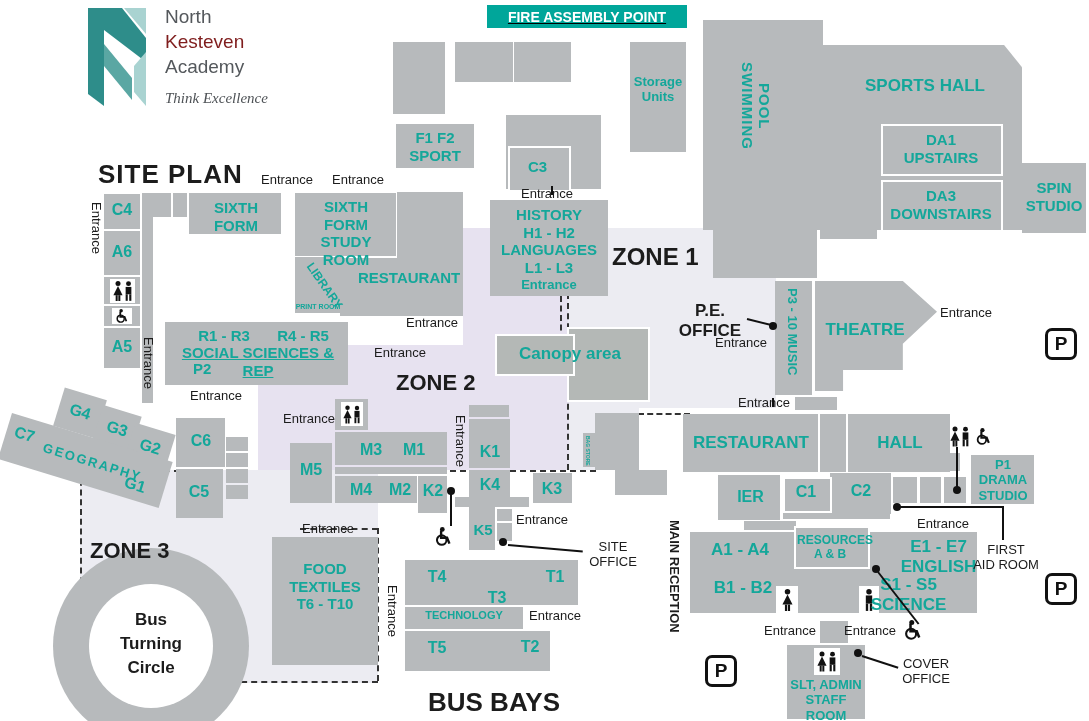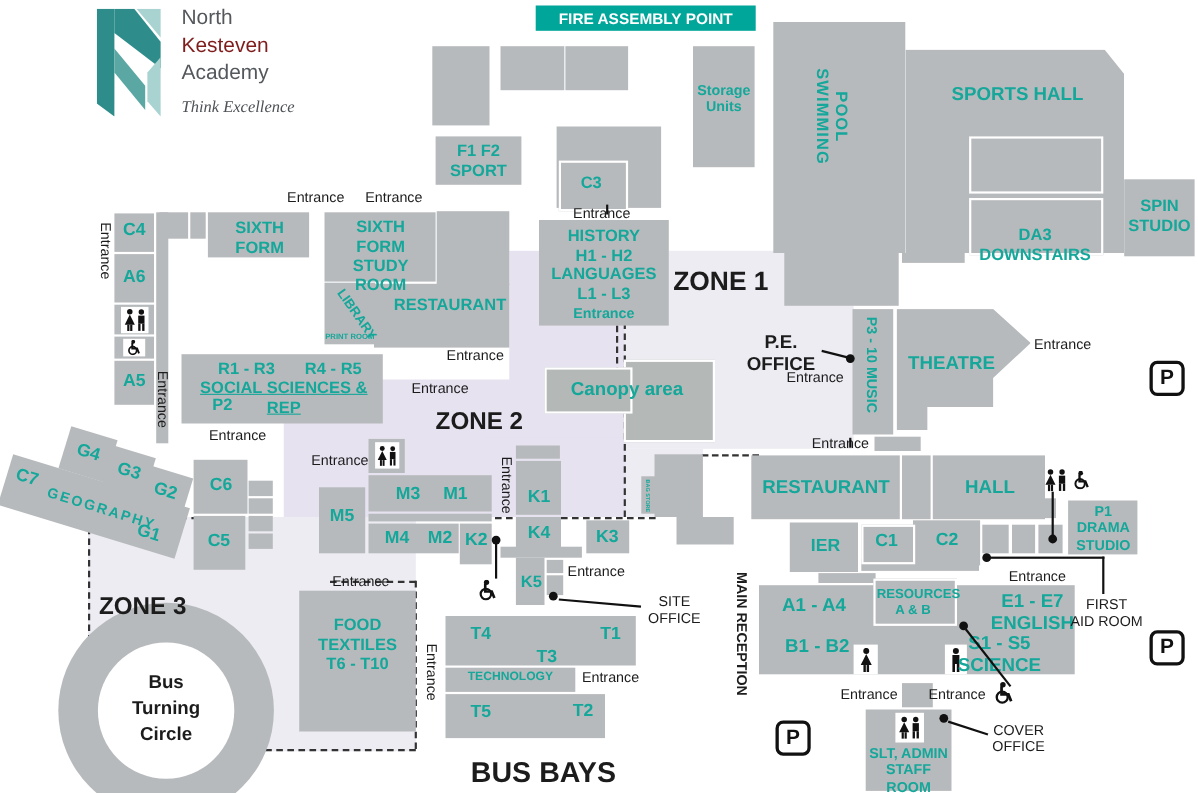--- a/index.html
+++ b/index.html
@@ -1,17 +1,17 @@
 <!DOCTYPE html>
 <html><head>
 <meta charset="utf-8">
 <style>
   html,body{margin:0;padding:0;background:#fff;font-family:"Liberation Sans",sans-serif;}
   #map{position:relative;width:1089px;height:721px;background:#fff;overflow:hidden;}
-  .abs{position:absolute;}
+  .abs{position:absolute;text-decoration:underline;}
   .zone{position:absolute;z-index:1;}
   .bldg{position:absolute;background:#b7babc;z-index:3;}
   .wb{border:2px solid #fff;}
   .lbl{position:absolute;color:#14a79a;font-weight:bold;text-align:center;white-space:pre-line;line-height:1.18;z-index:6;}
   .blk{position:absolute;color:#1c1c1c;white-space:pre-line;z-index:6;line-height:1.15;}
   .bold{font-weight:bold;}
   .ent{font-size:13px;color:#1c1c1c;}
   .v{writing-mode:vertical-rl;}
   .vlr{writing-mode:vertical-lr;}
   .dot{position:absolute;width:8px;height:8px;border-radius:50%;background:#111;z-index:7;}
@@ -56,37 +56,40 @@
   </div>
   <div class="blk" style="left:165px;top:6px;font-size:19px;color:#54585c;">North</div>
   <div class="blk" style="left:165px;top:31px;font-size:19px;color:#7f1d1d;">Kesteven</div>
   <div class="blk" style="left:165px;top:56px;font-size:19px;color:#54585c;">Academy</div>
   <div class="blk" style="left:165px;top:90px;font-size:15px;font-family:'Liberation Serif',serif;font-style:italic;color:#4e5256;">Think Excellence</div>
 
   <div class="abs" style="left:487px;top:5px;width:200px;height:23px;background:#00a69a;z-index:6;display:flex;align-items:center;justify-content:center;">
     <span style="color:#fff;font-weight:bold;font-size:14px;">FIRE ASSEMBLY POINT</span>
   </div>
 
+  <div class="blk bold" style="left:98px;top:160px;font-size:26px;letter-spacing:1px;">SITE PLAN</div>
 
   <div class="bldg" style="left:393px;top:42px;width:52px;height:72px;"></div>
   <div class="bldg" style="left:455px;top:42px;width:58px;height:40px;"></div>
   <div class="bldg" style="left:514px;top:42px;width:57px;height:40px;"></div>
   <div class="bldg" style="left:630px;top:42px;width:56px;height:110px;"></div>
   <div class="lbl" style="left:630px;top:74px;width:56px;font-size:13px;">Storage
 Units</div>
 
   <div class="bldg" style="left:703px;top:20px;width:120px;height:210px;"></div>
   <div class="lbl vlr" style="left:738px;top:62px;font-size:15px;letter-spacing:1px;">SWIMMING
 POOL</div>
 
   <div class="bldg" style="left:823px;top:45px;width:199px;height:185px;clip-path:polygon(0 0,91% 0,100% 12%,100% 100%,0 100%);"></div>
   <div class="lbl" style="left:850px;top:76px;width:150px;font-size:17px;">SPORTS HALL</div>
   <div class="bldg wb" style="left:881px;top:124px;width:118px;height:48px;z-index:4;"></div>
+  <div class="lbl" style="left:884px;top:131px;width:114px;font-size:15px;">DA1
+UPSTAIRS</div>
   <div class="bldg wb" style="left:881px;top:180px;width:118px;height:48px;z-index:4;"></div>
-  <div class="lbl" style="left:884px;top:205px;width:114px;font-size:15px;">DA3
+  <div class="lbl" style="left:884px;top:187px;width:114px;font-size:15px;">DA3
 DOWNSTAIRS</div>
   <div class="bldg" style="left:1022px;top:163px;width:64px;height:70px;"></div>
   <div class="lbl" style="left:1024px;top:179px;width:60px;font-size:15px;">SPIN
 STUDIO</div>
 
   <div class="bldg" style="left:396px;top:124px;width:78px;height:44px;"></div>
   <div class="lbl" style="left:398px;top:129px;width:74px;font-size:15px;">F1  F2
 SPORT</div>
 
   <div class="bldg" style="left:506px;top:115px;width:95px;height:74px;"></div>

